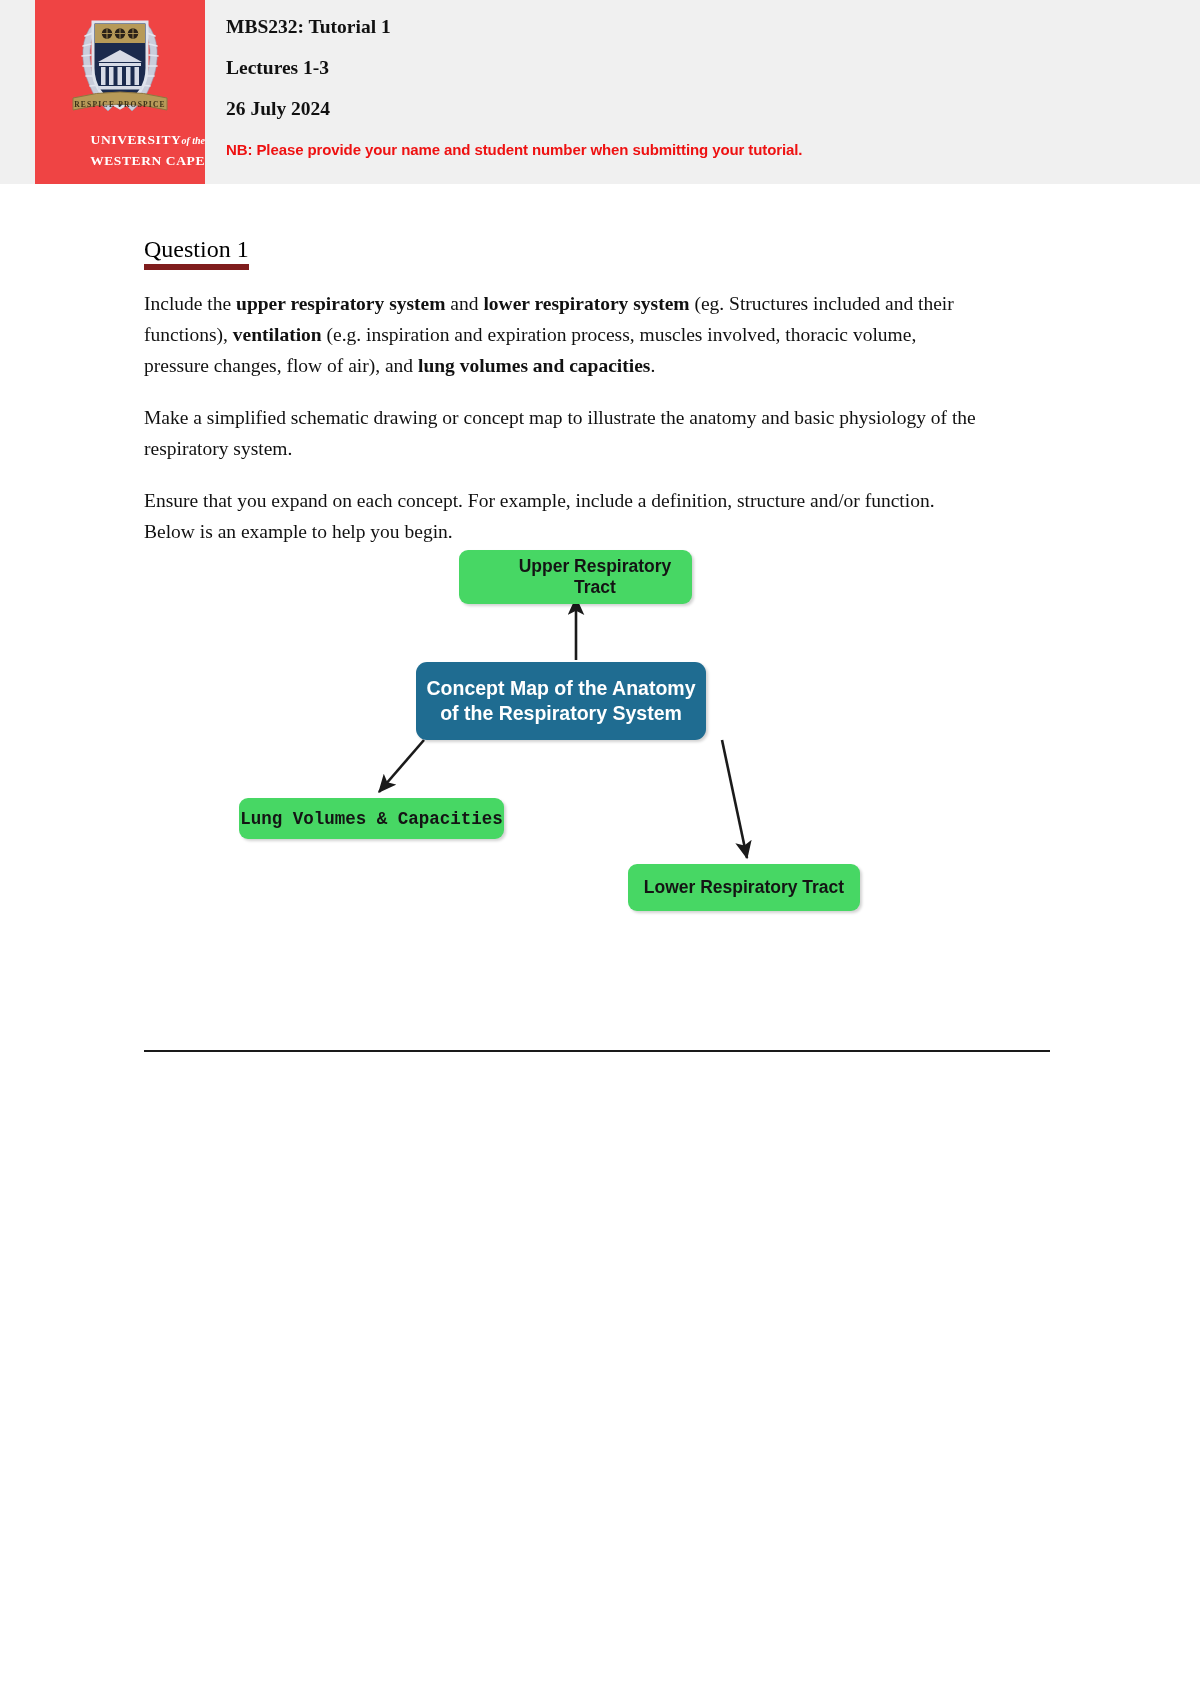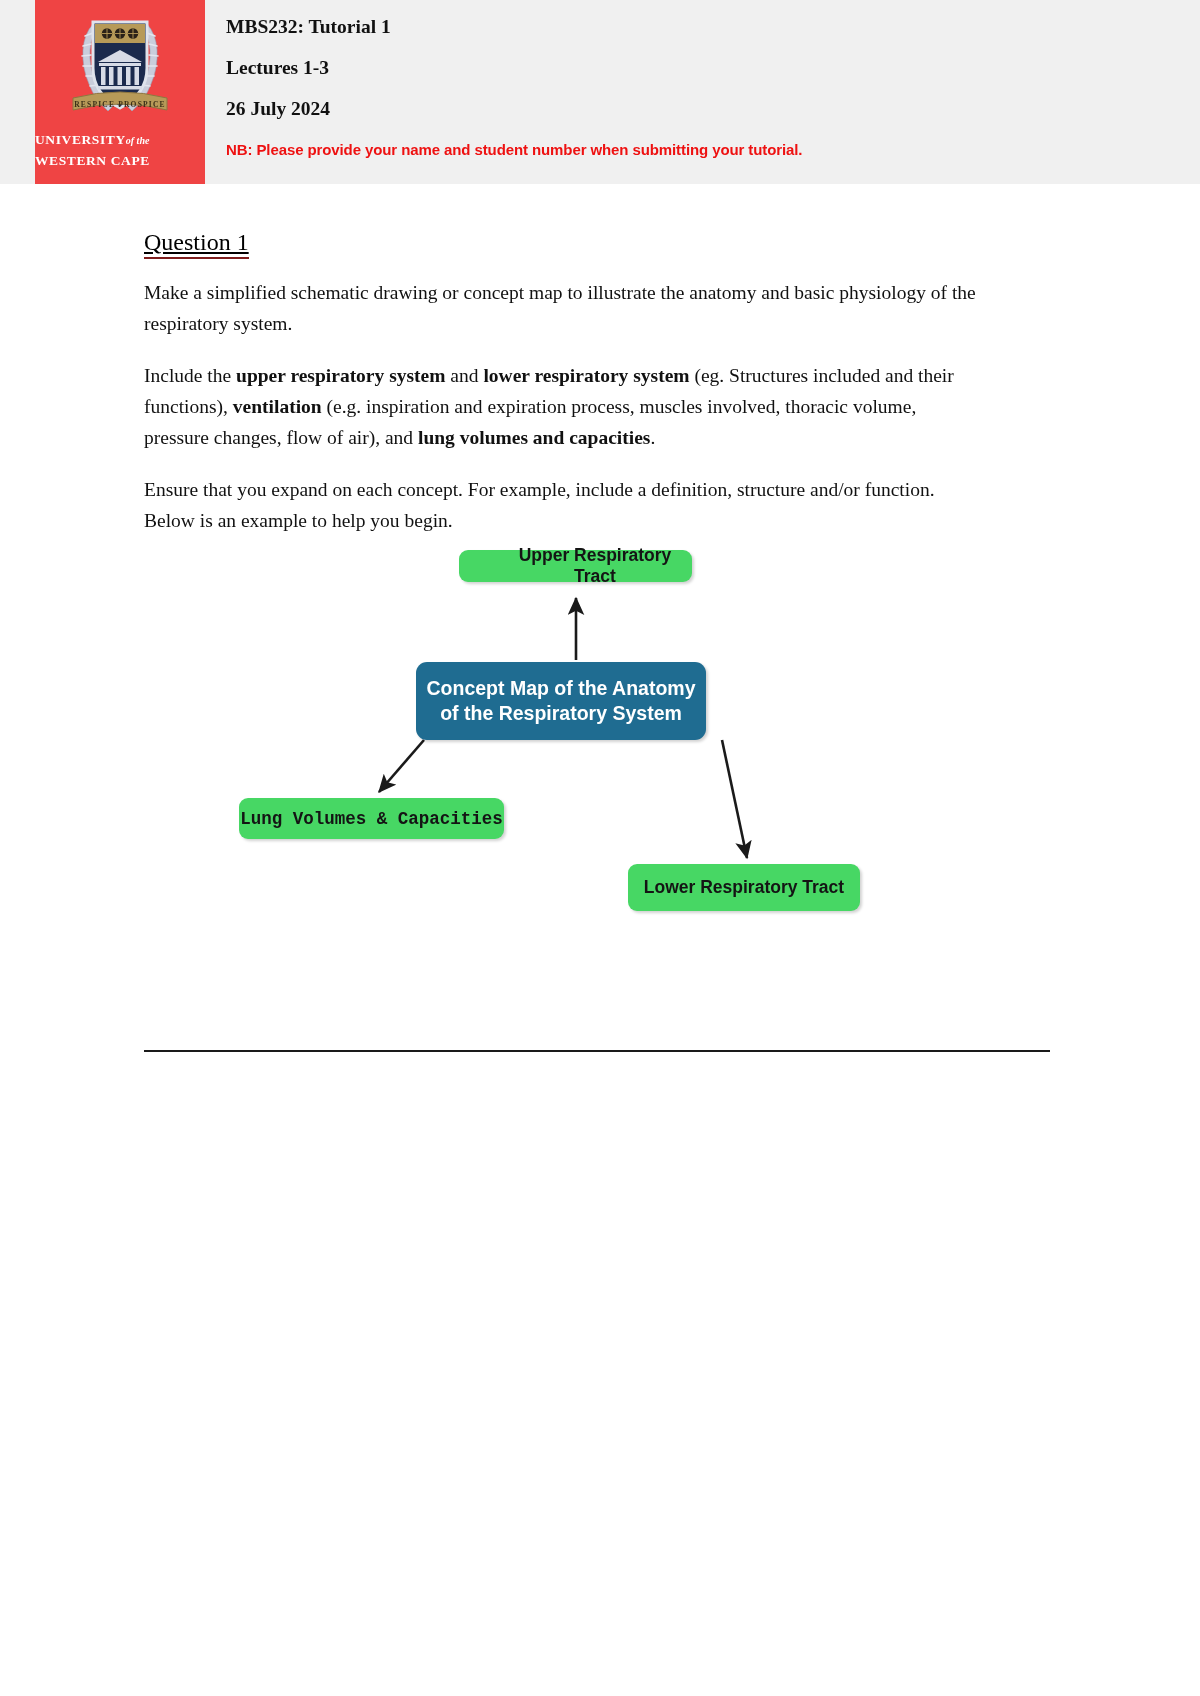--- a/index.html
+++ b/index.html
@@ -40,21 +40,21 @@
     left: 0;
     top: 6px;
     width: 170px;
     height: 126px;
   }
   .uni-name {
     position: absolute;
     left: 0;
     top: 130px;
     width: 170px;
-    text-align: left;
+    text-align: right;
     color: #ffffff;
     font-family: "Liberation Serif", serif;
     font-weight: bold;
     font-size: 13.5px;
     letter-spacing: 0.6px;
     line-height: 20px;
   }
   .uni-name .of-the {
     font-style: italic;
     font-size: 10px;
@@ -94,26 +94,25 @@
   .content {
     position: absolute;
     left: 144px;
     top: 224px;
     width: 840px;
   }
   .q-title {
     font-family: "Liberation Serif", serif;
     font-size: 24px;
     font-weight: normal;
-    margin: 4px 0 18px 0;
+    margin: 11px 0 18px 0;
     display: inline-block;
-    border-bottom: 2px solid #7f1d1d;
+    border-bottom: 6px solid #7f1d1d;
     padding-bottom: 1px;
     line-height: 28px;
-    text-decoration: underline;
   }
   .para {
     font-family: "Liberation Serif", serif;
     font-size: 19.5px;
     line-height: 31px;
     margin: 0 0 21px 0;
     color: #111;
     text-align: left;
   }
   .para b { font-weight: bold; }
@@ -146,21 +145,21 @@
     font-size: 17.5px;
   }
   .node.blue {
     background: #1f6c91;
     color: #ffffff;
     font-size: 19.5px;
     line-height: 25px;
     border-radius: 11px;
   }
 
-  #node-upper  { left: 315px; top: 10px;  width: 233px; height: 32px; padding-left: 39px; }
+  #node-upper  { left: 315px; top: 10px;  width: 233px; height: 54px; padding-left: 39px; }
   #node-center { left: 272px; top: 122px; width: 290px; height: 78px; }
   #node-lung   { left: 95px;  top: 258px; width: 265px; height: 41px; font-family: Liberation Mono, monospace; }
   #node-lower  { left: 484px; top: 324px; width: 232px; height: 47px; }
 
   
   .hr-rule {
     position: absolute;
     left: 144px;
     top: 1050px;
     width: 906px;
@@ -239,23 +238,23 @@
     <div class="hdr-line l1">MBS232: Tutorial 1</div>
     <div class="hdr-line l2">Lectures 1-3</div>
     <div class="hdr-line l3">26 July 2024</div>
     <div class="hdr-nb">NB: Please provide your name and student number when submitting your tutorial.</div>
   </div>
 </div>
 
 <div class="content">
   <div class="q-title">Question 1</div>
 
+  <p class="para"><span>Include the </span><b>upper respiratory system</b><span> and </span><b>lower respiratory system</b><span> (eg. Structures included and their functions), </span><b>ventilation</b><span> (e.g. inspiration and expiration process, muscles involved, thoracic volume, pressure changes, flow of air), and </span><b>lung volumes and capacities</b><span>.</span></p>
+
   <p class="para">Make a simplified schematic drawing or concept map to illustrate the anatomy and basic physiology of the respiratory system.</p>
-
-  <p class="para"><span>Include the </span><b>upper respiratory system</b><span> and </span><b>lower respiratory system</b><span> (eg. Structures included and their functions), </span><b>ventilation</b><span> (e.g. inspiration and expiration process, muscles involved, thoracic volume, pressure changes, flow of air), and </span><b>lung volumes and capacities</b><span>.</span></p>
 
   <p class="para">Ensure that you expand on each concept. For example, include a definition, structure and/or function. Below is an example to help you begin.</p>
 </div>
 
 <div class="concept-map">
 
   <svg class="cm-svg" width="900" height="400" aria-hidden="true">
     <defs>
       <marker id="ah" markerWidth="9" markerHeight="9" refX="6.5" refY="3.2" orient="auto" markerUnits="strokeWidth">
         <path d="M0,0 L7,3.2 L0,6.4 L1.6,3.2 z" fill="#1a1a1a"></path>

